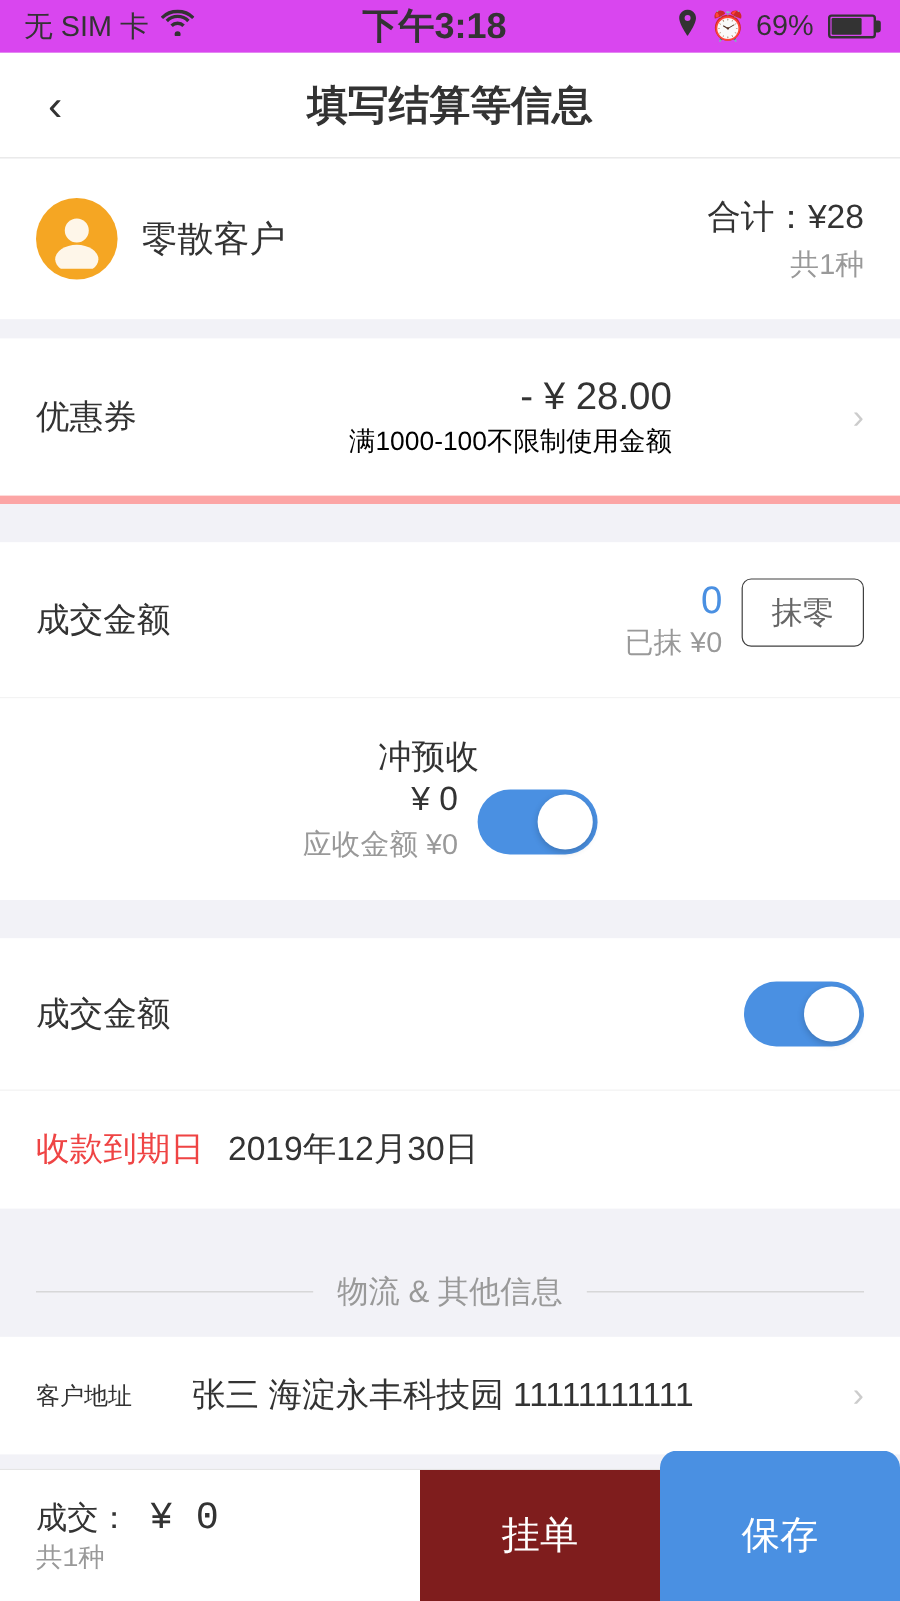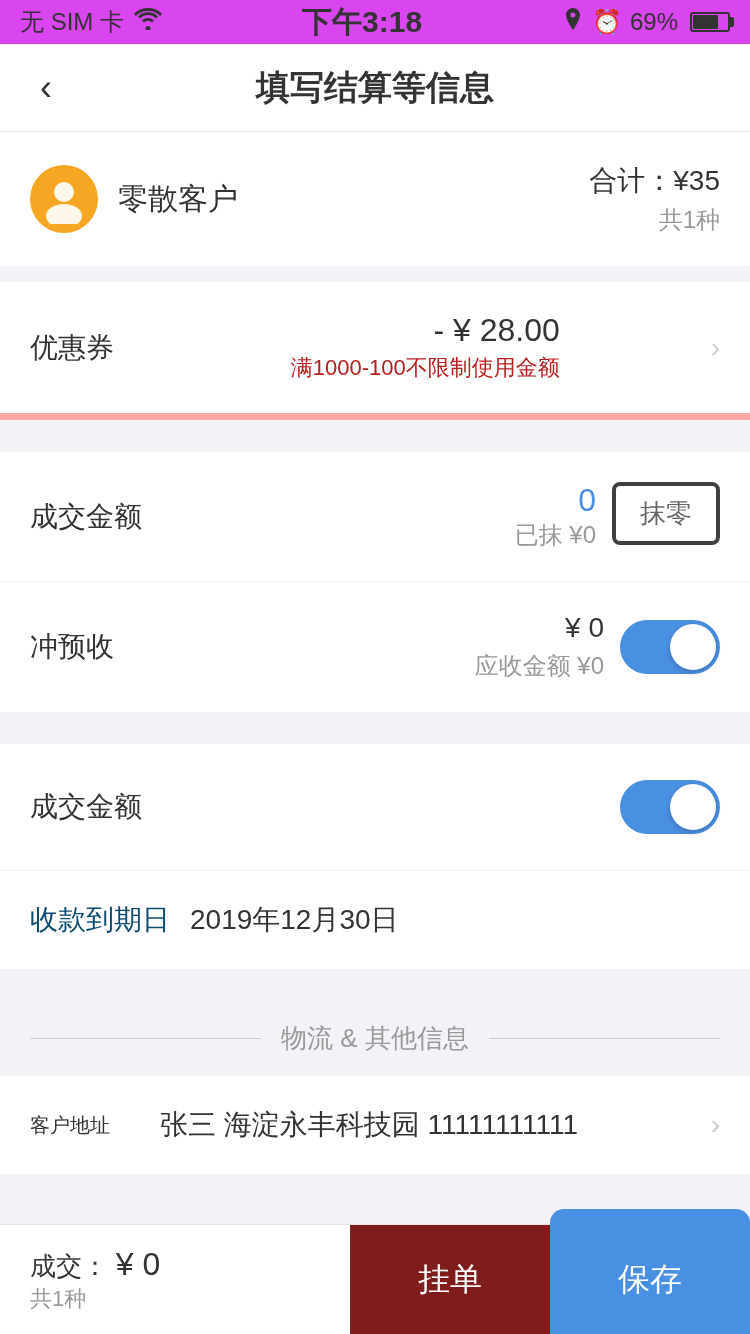--- a/index.html
+++ b/index.html
@@ -140,21 +140,21 @@
 
     
     .form-row {
       display: flex;
       align-items: center;
       justify-content: space-between;
       padding: 30px 30px;
       border-bottom: 1px solid #f0f0f0;
       background: #fff;
     }
-    .form-row:last-child { border-bottom: none; }
+    .form-row:last-child { border-bottom: none; flex-direction: column; }
 
     .form-label {
       font-size: 28px;
       color: #333;
       min-width: 120px;
     }
     .form-right {
       display: flex;
       align-items: center;
       gap: 16px;
@@ -174,35 +174,35 @@
     .coupon-right {
       text-align: right;
     }
     .coupon-amount {
       font-size: 32px;
       color: #333;
       font-weight: 400;
     }
     .coupon-desc {
       font-size: 22px;
-      color: #b91c1c;
+      color: #000000;
       margin-top: 4px;
     }
     .chevron-right {
       font-size: 28px;
       color: #ccc;
       margin-left: 10px;
     }
     .amount-zero {
       font-size: 32px;
       color: #4a90e2;
       font-weight: 500;
     }
     .round-btn {
-      border: 4px solid #404040;
+      border: 1px solid #404040;
       border-radius: 8px;
       padding: 10px 24px;
       font-size: 26px;
       color: #666;
       background: #fff;
       cursor: pointer;
     }
     .sub-text {
       font-size: 24px;
       color: #999;
@@ -255,21 +255,21 @@
       background: #fff;
       border-bottom: 1px solid #f0f0f0;
     }
     .date-row {
       display: flex;
       align-items: center;
       padding: 30px 30px;
       background: #fff;
       gap: 20px;
     }
-    .date-label { font-size: 28px; color: #0c4a6e; }
+    .date-label { font-size: 28px; color: #ef4444; }
     .date-value { font-size: 28px; color: #333; }
 
     
     .logistics-divider {
       background: #f2f2f7;
       padding: 20px 30px;
       display: flex;
       align-items: center;
       justify-content: flex-end;
       gap: 20px;
@@ -316,20 +316,21 @@
       width: 750px;
       height: 110px;
       background: #fff;
       display: flex;
       align-items: center;
       border-top: 1px solid #e5e5e5;
     }
     .bottom-left {
       flex: 1;
       padding: 0 30px;
+      font-family: Liberation Mono, monospace;
     }
     .bottom-deal-label {
       font-size: 26px;
       color: #333;
     }
     .bottom-deal-amount {
       font-size: 32px;
       color: #333;
       font-weight: 500;
     }
@@ -409,21 +410,21 @@
       <div class="customer-left">
         <div class="customer-avatar">
           <svg viewBox="0 0 50 50" fill="none">
             <circle cx="25" cy="18" r="10" fill="#fff" opacity="0.9"></circle>
             <ellipse cx="25" cy="42" rx="18" ry="12" fill="#fff" opacity="0.9"></ellipse>
           </svg>
         </div>
         <span class="customer-name">零散客户</span>
       </div>
       <div class="customer-right">
-        <div class="total-label">合计：¥35</div>
+        <div class="total-label">合计：¥28</div>
         <div class="total-count">共1种</div>
       </div>
     </div>
   </div>
 
   <div class="section-card">
     <div class="coupon-row">
       <span class="form-label">优惠券</span>
       <div class="coupon-right">
         <div class="coupon-amount">- ¥ 28.00</div>

